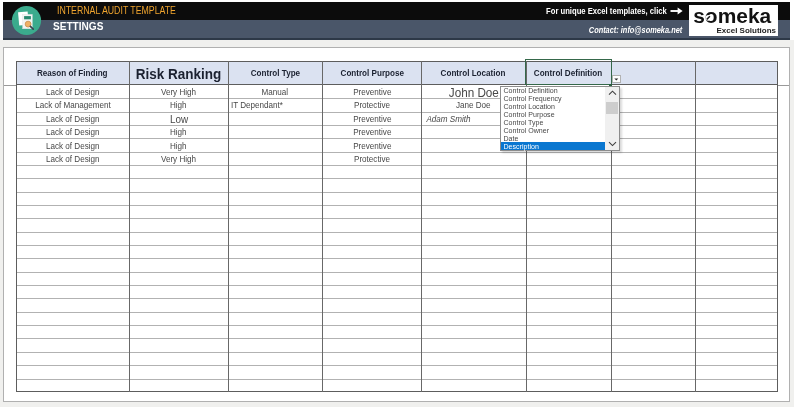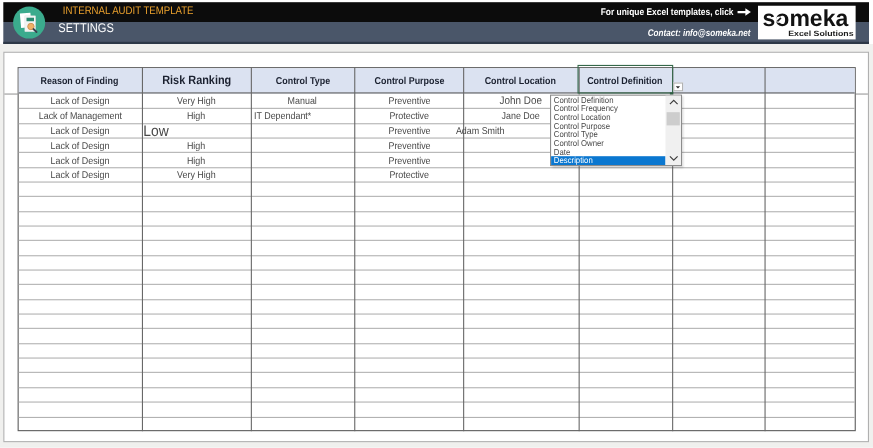--- a/index.html
+++ b/index.html
@@ -4,21 +4,21 @@
 body{width:794px;height:407px;background:#f0f0ee;font-family:"Liberation Sans",sans-serif;position:relative;overflow:hidden;}
 .abs{position:absolute;}
 .sq{display:inline-block;transform:scaleX(0.9);transform-origin:50% 50%;white-space:nowrap;}
 .sqL{display:inline-block;transform:scaleX(0.9);transform-origin:0 50%;white-space:nowrap;}
 .sqR{display:inline-block;transform:scaleX(0.87);transform-origin:100% 50%;white-space:nowrap;}
 </style></head><body>
 <div class="abs" style="left:0;top:0;width:794px;height:40px;background:#ffffff;"></div>
 <div class="abs" style="left:3px;top:2px;width:787px;height:17.6px;background:#0c0c0c;"></div>
 <div class="abs" style="left:3px;top:19.6px;width:787px;height:20.2px;background:#4a5669;border-bottom:2px solid #2d3847;"></div>
 <div class="abs" style="left:57px;top:5px;height:12px;line-height:12px;font-size:10px;font-weight:normal;color:#efa42e;"><span class="sqL" style="transform:scaleX(0.876);">INTERNAL AUDIT TEMPLATE</span></div>
-<div class="abs" style="left:53px;top:20px;height:12.5px;line-height:12.5px;font-size:11.5px;font-weight:normal;color:#ffffff;"><span class="sqL" style="transform:scaleX(0.877);">SETTINGS</span></div>
+<div class="abs" style="left:53px;top:20px;height:12.5px;line-height:12.5px;font-size:11.5px;font-weight:bold;color:#ffffff;"><span class="sqL" style="transform:scaleX(0.877);">SETTINGS</span></div>
 <div class="abs" style="left:380px;top:4.5px;width:287px;height:12px;line-height:12px;font-size:8.8px;font-weight:bold;color:#ffffff;text-align:right;"><span class="sqR">For unique Excel templates, click</span></div>
 <svg class="abs" style="left:670px;top:6.8px;" width="13" height="8" viewBox="0 0 13 8">
     <line x1="0.5" y1="4" x2="8.5" y2="4" stroke="#ffffff" stroke-width="1.9"></line>
     <path d="M7.6 0.6 L12.6 4 L7.6 7.4 Z" fill="#ffffff"></path>
   </svg>
 <div class="abs" style="left:380px;top:23.5px;width:302px;height:12px;line-height:12px;font-size:8.8px;font-weight:bold;font-style:italic;color:#ffffff;text-align:right;"><span class="sqR" style="transform:scaleX(0.84);">Contact: info@someka.net</span></div>
 <svg class="abs" style="left:688.5px;top:4.5px;" width="89" height="31.2" viewBox="0 0 89 31.2">
 <rect x="0" y="0" width="89" height="31.2" fill="#ffffff"></rect>
 <text x="4.2" y="18.3" font-family="Liberation Sans,sans-serif" font-size="21" font-weight="bold" fill="#121212" textLength="78" lengthAdjust="spacingAndGlyphs">someka</text>
 <circle cx="19.3" cy="12.9" r="2.8" fill="#ffffff"></circle>
@@ -60,39 +60,39 @@
 <div class="abs" style="left:17px;top:365.15px;width:760.2px;height:1px;background:#b2b2b2;"></div>
 <div class="abs" style="left:17px;top:378.50px;width:760.2px;height:1px;background:#b2b2b2;"></div>
 <div class="abs" style="left:129.4px;top:60.5px;width:1px;height:331.3px;background:#686868;"></div>
 <div class="abs" style="left:228.0px;top:60.5px;width:1px;height:331.3px;background:#686868;"></div>
 <div class="abs" style="left:322.3px;top:60.5px;width:1px;height:331.3px;background:#686868;"></div>
 <div class="abs" style="left:421.3px;top:60.5px;width:1px;height:331.3px;background:#686868;"></div>
 <div class="abs" style="left:525.6px;top:60.5px;width:1px;height:331.3px;background:#686868;"></div>
 <div class="abs" style="left:610.9px;top:60.5px;width:1px;height:331.3px;background:#686868;"></div>
 <div class="abs" style="left:695.3px;top:60.5px;width:1px;height:331.3px;background:#686868;"></div>
 <div class="abs" style="left:16.0px;top:62.4px;width:113.4px;height:23.3px;line-height:23.3px;text-align:center;font-size:9px;font-weight:bold;color:#1b2130;"><span class="sq">Reason of Finding</span></div>
-<div class="abs" style="left:129.4px;top:62.4px;width:98.6px;height:23.3px;line-height:23.3px;text-align:center;font-size:11px;font-weight:bold;color:#1b2130;"><span class="sq">Risk Ranking</span></div>
+<div class="abs" style="left:129.4px;top:62.4px;width:98.6px;height:23.3px;line-height:23.3px;text-align:center;font-size:15px;font-weight:bold;color:#1b2130;"><span class="sq">Risk Ranking</span></div>
 <div class="abs" style="left:228.0px;top:62.4px;width:94.3px;height:23.3px;line-height:23.3px;text-align:center;font-size:9px;font-weight:bold;color:#1b2130;"><span class="sq">Control Type</span></div>
 <div class="abs" style="left:322.3px;top:62.4px;width:99.0px;height:23.3px;line-height:23.3px;text-align:center;font-size:9px;font-weight:bold;color:#1b2130;"><span class="sq">Control Purpose</span></div>
 <div class="abs" style="left:421.3px;top:62.4px;width:104.3px;height:23.3px;line-height:23.3px;text-align:center;font-size:9px;font-weight:bold;color:#1b2130;"><span class="sq">Control Location</span></div>
 <div class="abs" style="left:525.6px;top:62.4px;width:85.3px;height:23.3px;line-height:23.3px;text-align:center;font-size:9px;font-weight:bold;color:#1b2130;"><span class="sq">Control Definition</span></div>
 <div class="abs" style="left:16.0px;top:86.10px;width:113.4px;height:13.35px;line-height:13.35px;text-align:center;font-size:9px;color:#484848;"><span class="sq">Lack of Design</span></div>
 <div class="abs" style="left:129.4px;top:86.10px;width:98.6px;height:13.35px;line-height:13.35px;text-align:center;font-size:9px;color:#484848;"><span class="sq">Very High</span></div>
 <div class="abs" style="left:228.0px;top:86.10px;width:94.3px;height:13.35px;line-height:13.35px;text-align:center;font-size:9px;color:#484848;"><span class="sq">Manual</span></div>
 <div class="abs" style="left:322.3px;top:86.10px;width:99.0px;height:13.35px;line-height:13.35px;text-align:center;font-size:9px;color:#484848;"><span class="sq">Preventive</span></div>
-<div class="abs" style="left:421.3px;top:86.10px;width:104.3px;height:13.35px;line-height:13.35px;text-align:center;font-size:10px;color:#484848;"><span class="sq">John Doe</span></div>
+<div class="abs" style="left:421.3px;top:86.10px;width:104.3px;height:13.35px;line-height:13.35px;text-align:center;font-size:13px;color:#484848;"><span class="sq">John Doe</span></div>
 <div class="abs" style="left:16.0px;top:99.45px;width:113.4px;height:13.35px;line-height:13.35px;text-align:center;font-size:9px;color:#484848;"><span class="sq">Lack of Management</span></div>
 <div class="abs" style="left:129.4px;top:99.45px;width:98.6px;height:13.35px;line-height:13.35px;text-align:center;font-size:9px;color:#484848;"><span class="sq">High</span></div>
 <div class="abs" style="left:228.0px;top:99.45px;width:94.3px;height:13.35px;line-height:13.35px;font-size:9px;color:#484848;"><span class="sq">IT Dependant*</span></div>
 <div class="abs" style="left:322.3px;top:99.45px;width:99.0px;height:13.35px;line-height:13.35px;text-align:center;font-size:9px;color:#484848;"><span class="sq">Protective</span></div>
 <div class="abs" style="left:421.3px;top:99.45px;width:104.3px;height:13.35px;line-height:13.35px;text-align:center;font-size:9px;color:#484848;"><span class="sq">Jane Doe</span></div>
 <div class="abs" style="left:16.0px;top:112.80px;width:113.4px;height:13.35px;line-height:13.35px;text-align:center;font-size:9px;color:#484848;"><span class="sq">Lack of Design</span></div>
-<div class="abs" style="left:129.4px;top:112.80px;width:98.6px;height:13.35px;line-height:13.35px;font-size:14px;color:#484848;"><span class="sq">Low</span></div>
+<div class="abs" style="left:129.4px;top:112.80px;width:98.6px;height:13.35px;line-height:13.35px;text-align:center;font-size:11px;color:#484848;"><span class="sq">Low</span></div>
 <div class="abs" style="left:322.3px;top:112.80px;width:99.0px;height:13.35px;line-height:13.35px;text-align:center;font-size:9px;color:#484848;"><span class="sq">Preventive</span></div>
-<div class="abs" style="left:412px;top:112.80px;width:104.3px;height:13.35px;line-height:13.35px;font-size:9px;color:#484848;"><span class="sq">Adam Smith</span></div>
+<div class="abs" style="left:396px;top:112.80px;width:104.3px;height:13.35px;line-height:13.35px;text-align:center;font-size:9px;color:#484848;font-style:italic;"><span class="sq">Adam Smith</span></div>
 <div class="abs" style="left:16.0px;top:126.15px;width:113.4px;height:13.35px;line-height:13.35px;text-align:center;font-size:9px;color:#484848;"><span class="sq">Lack of Design</span></div>
 <div class="abs" style="left:129.4px;top:126.15px;width:98.6px;height:13.35px;line-height:13.35px;text-align:center;font-size:9px;color:#484848;"><span class="sq">High</span></div>
 <div class="abs" style="left:322.3px;top:126.15px;width:99.0px;height:13.35px;line-height:13.35px;text-align:center;font-size:9px;color:#484848;"><span class="sq">Preventive</span></div>
 <div class="abs" style="left:16.0px;top:139.50px;width:113.4px;height:13.35px;line-height:13.35px;text-align:center;font-size:9px;color:#484848;"><span class="sq">Lack of Design</span></div>
 <div class="abs" style="left:129.4px;top:139.50px;width:98.6px;height:13.35px;line-height:13.35px;text-align:center;font-size:9px;color:#484848;"><span class="sq">High</span></div>
 <div class="abs" style="left:322.3px;top:139.50px;width:99.0px;height:13.35px;line-height:13.35px;text-align:center;font-size:9px;color:#484848;"><span class="sq">Preventive</span></div>
 <div class="abs" style="left:16.0px;top:152.85px;width:113.4px;height:13.35px;line-height:13.35px;text-align:center;font-size:9px;color:#484848;"><span class="sq">Lack of Design</span></div>
 <div class="abs" style="left:129.4px;top:152.85px;width:98.6px;height:13.35px;line-height:13.35px;text-align:center;font-size:9px;color:#484848;"><span class="sq">Very High</span></div>
 <div class="abs" style="left:322.3px;top:152.85px;width:99.0px;height:13.35px;line-height:13.35px;text-align:center;font-size:9px;color:#484848;"><span class="sq">Protective</span></div>
 <div class="abs" style="left:524.8px;top:59px;width:87.6px;height:25.8px;border:1.5px solid #35684a;"></div>

